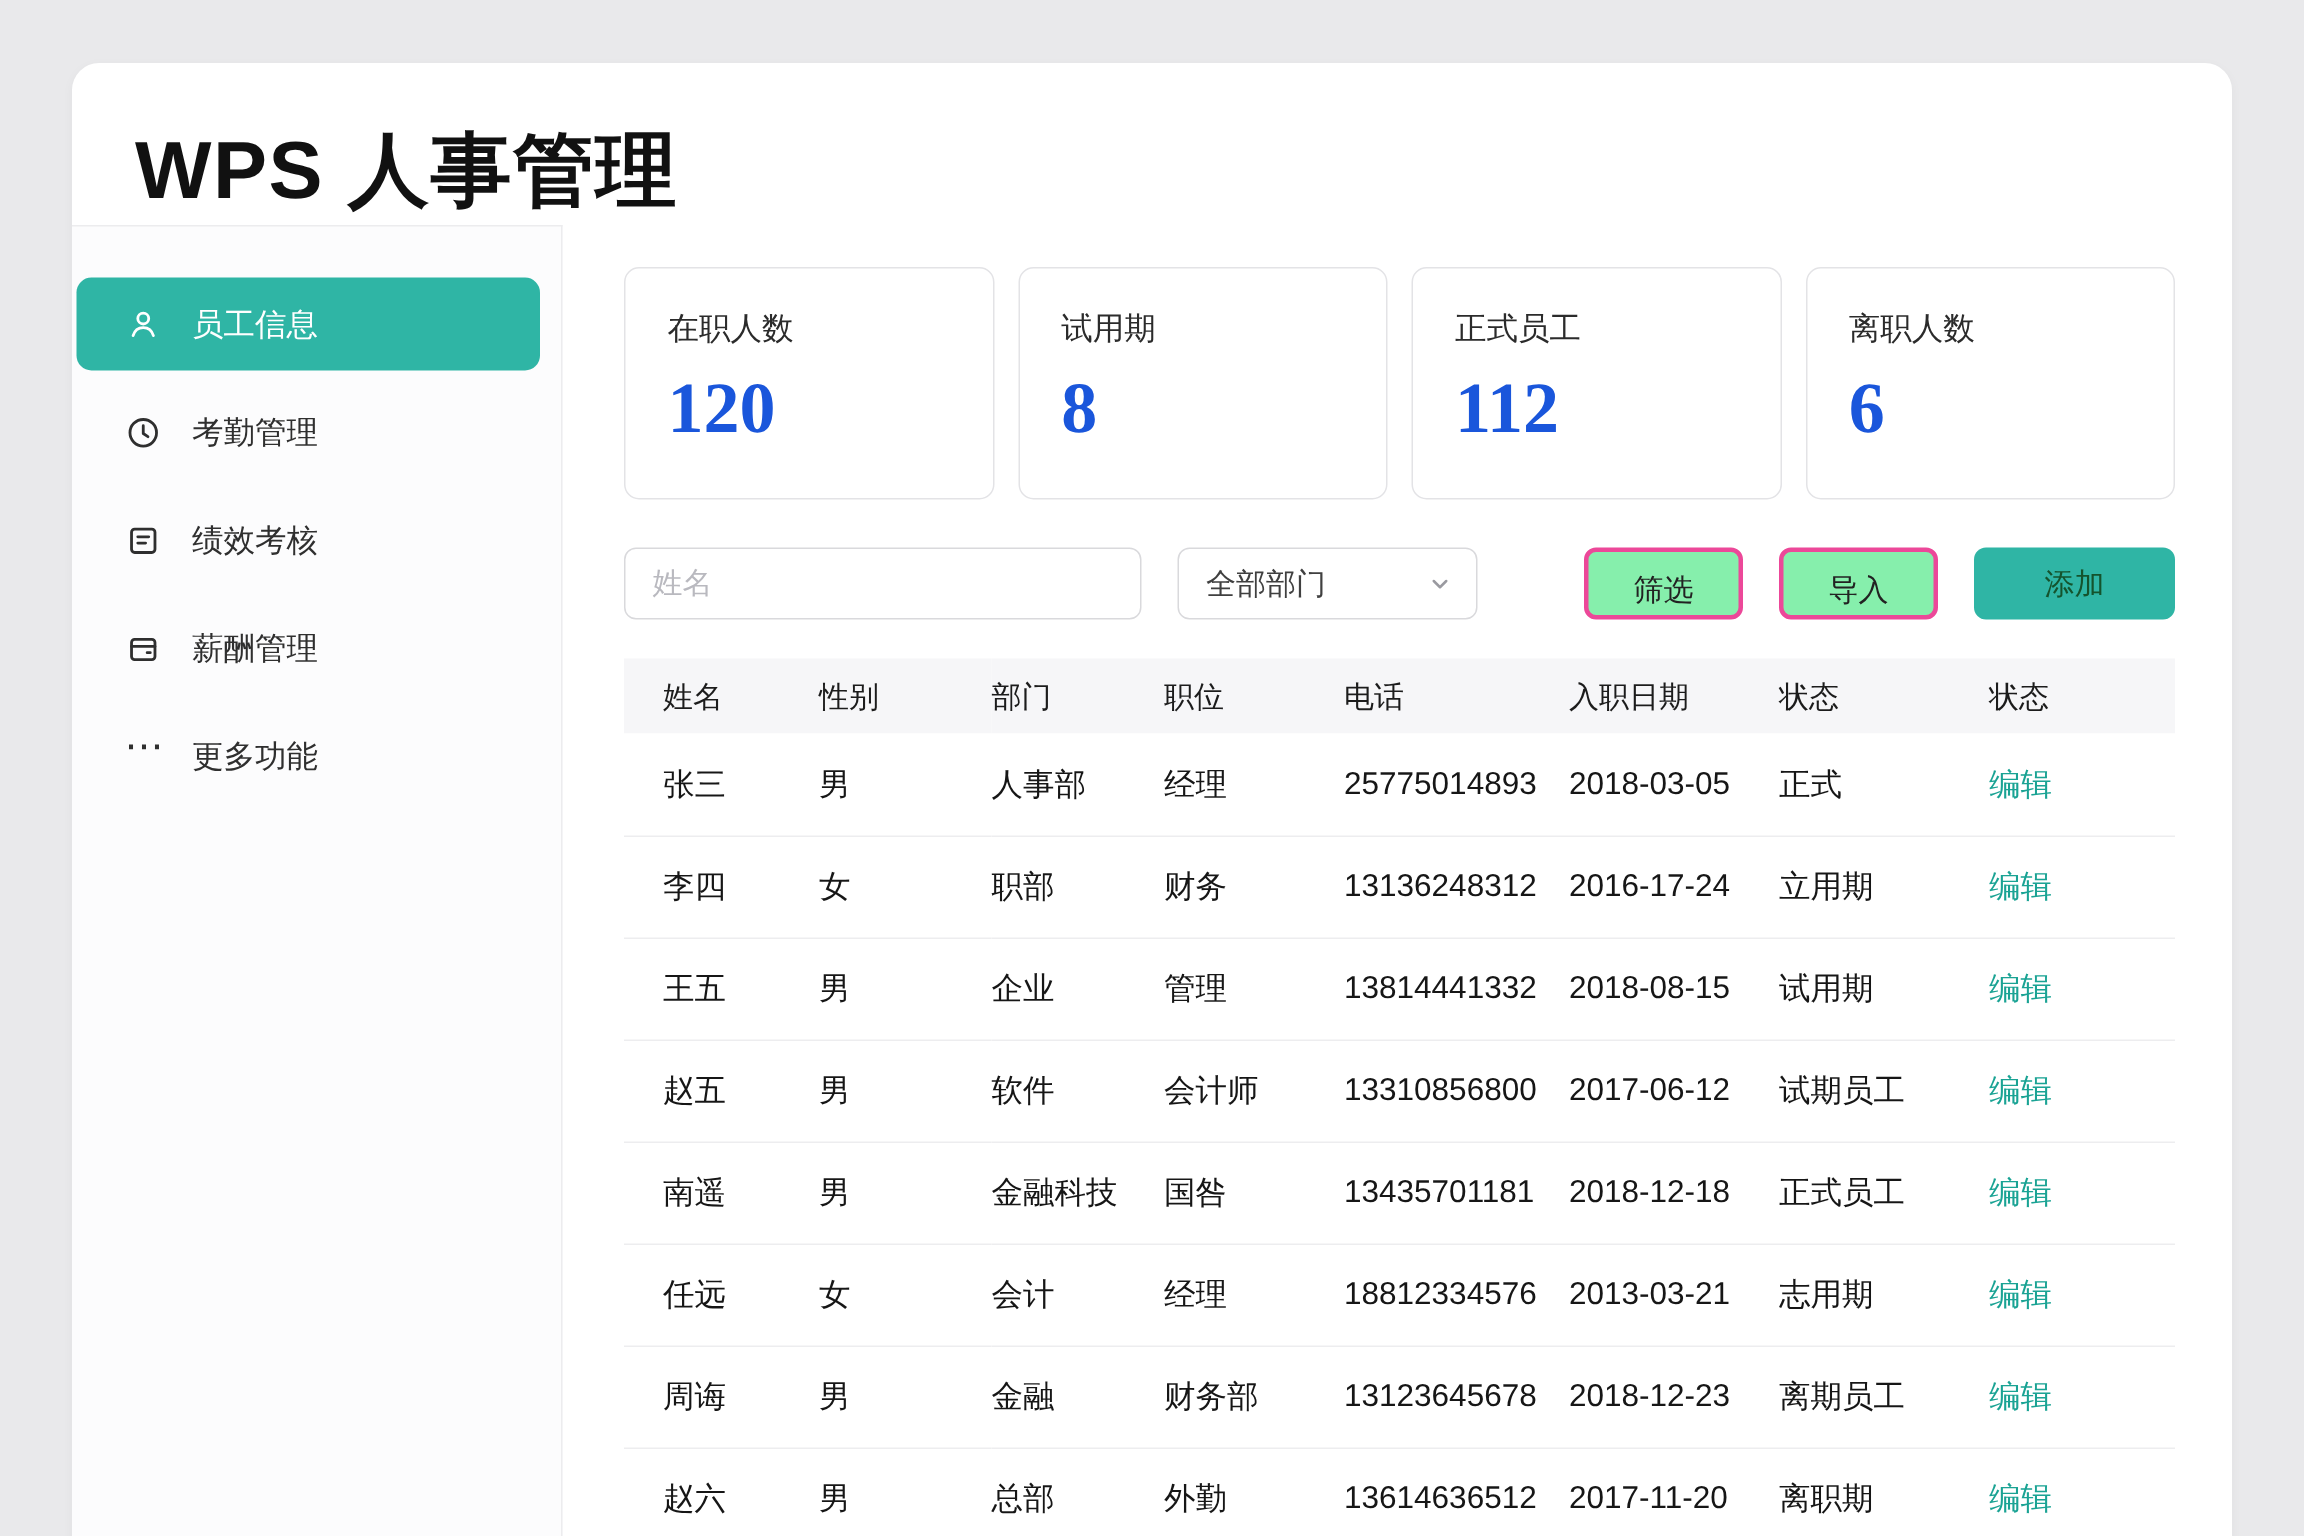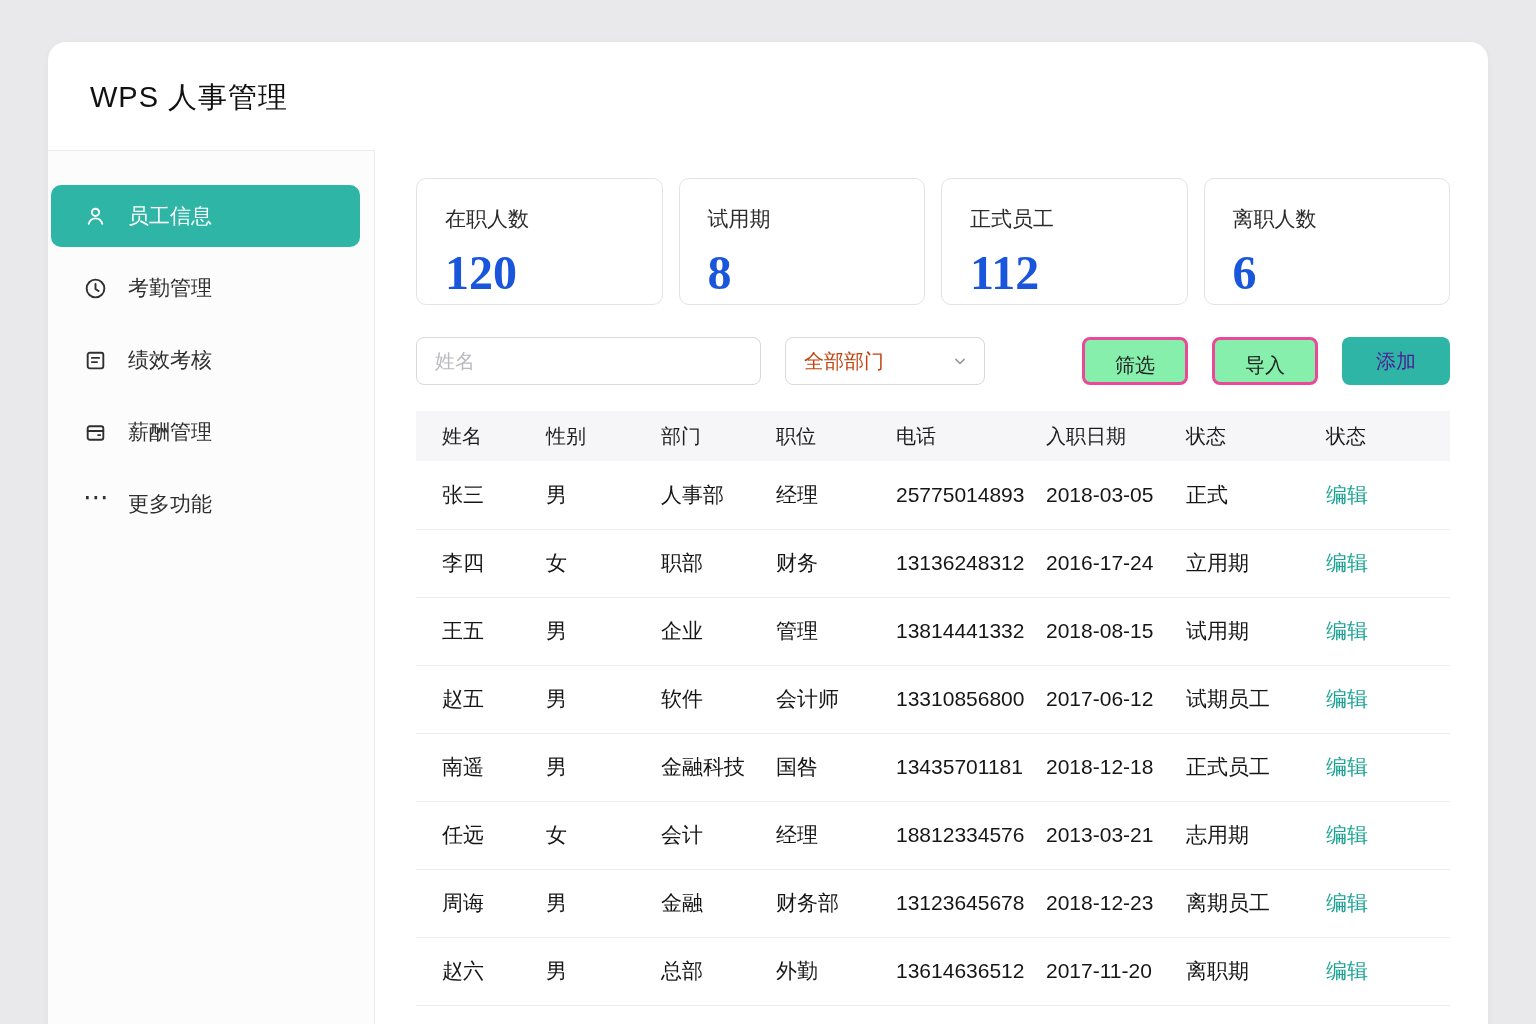--- a/index.html
+++ b/index.html
@@ -10,21 +10,21 @@
     color:#1a1a1a;
     position:relative;
   }
   .card {
     position:absolute; left:48px; right:48px; top:42px; bottom:-24px;
     background:#ffffff; border-radius:18px;
     display:flex; flex-direction:column;
     box-shadow:0 2px 8px rgba(0,0,0,0.04);
   }
   .card-header { height:108px; padding:36px 0 0 42px; flex:none; }
-  .app-title { font-size:29px; font-weight:400; letter-spacing:1px; color:#111; }
+  .app-title { font-size:54px; font-weight:700; letter-spacing:1px; color:#111; }
   .card-body { flex:1; display:flex; min-height:0; }
 
   
   .sidebar {
     width:327px; flex:none;
     border-top:1px solid #ececee; border-right:1px solid #ececee;
     background:#fcfcfd; padding-top:34px;
   }
   .side-item {
     display:flex; align-items:center; gap:20px;
@@ -36,46 +36,46 @@
   .side-item.active {
     background:var(--accent,#2fb5a5); color:#ffffff; font-weight:500;
   }
   .side-item .dots { font-size:26px; letter-spacing:2px; line-height:10px; color:currentColor; }
 
   
   .main { flex:1; padding:28px 38px 0 41px; min-width:0; }
 
   .stats-row { display:flex; gap:16px; }
   .stat-card {
-    flex:1; height:127px; border:1px solid #e3e3e6; border-radius:10px;
+    flex:1; height:155px; border:1px solid #e3e3e6; border-radius:10px;
     padding:26px 28px; background:#fff;
   }
   .stat-label { font-size:21px; color:#2b2b2b; }
   .stat-value { font-size:48px; font-weight:700; color:var(--blue,#1a56db); margin-top:12px;font-family:Liberation Serif, serif; }
 
   .toolbar { margin-top:32px; display:flex; align-items:center; gap:24px; }
   .search-input {
     width:345px; height:48px; border:1px solid #d9d9dc; border-radius:8px;
     padding:0 18px; font-size:20px; color:#1a1a1a; outline:none;
     font-family:inherit; background:#fff;
   }
   .search-input::placeholder { color:#b9b9bf; }
   .select-box {
     width:200px; height:48px; border:1px solid #d9d9dc; border-radius:8px;
     display:flex; align-items:center; justify-content:space-between;
-    padding:0 14px 0 18px; font-size:20px; color:#c2410c; cursor:pointer; background:#fff;
+    padding:0 14px 0 18px; font-size:20px; color:#404040; cursor:pointer; background:#fff;
   }
   .select-box svg { width:20px; height:20px; stroke:#9a9aa0; fill:none; stroke-width:2; stroke-linecap:round; stroke-linejoin:round; }
   .toolbar-spacer { flex:1; }
   .btn {
     height:48px; padding:12px 30px; border:3px solid #ec4899; border-radius:8px;
     background:#86efac; font-size:20px; color:#222; cursor:pointer; font-family:inherit;
   }
   .btn-primary {
-    background:var(--accent,#2fb5a5); border:none; color:#4c1d95; padding:0 34px; font-weight:500;
+    background:var(--accent,#2fb5a5); border:none; color:#14532d; padding:0 47px; font-weight:500;
   }
 
   
   .table-wrap { margin-top:26px; }
   table { width:100%; border-collapse:collapse; table-layout:fixed; }
   thead th {
     background:#f6f6f8; height:50px; text-align:left;
     font-size:20px; font-weight:500; color:#1c1c1c; padding:0;
   }
   thead th:first-child, tbody td:first-child { padding-left:26px; }

